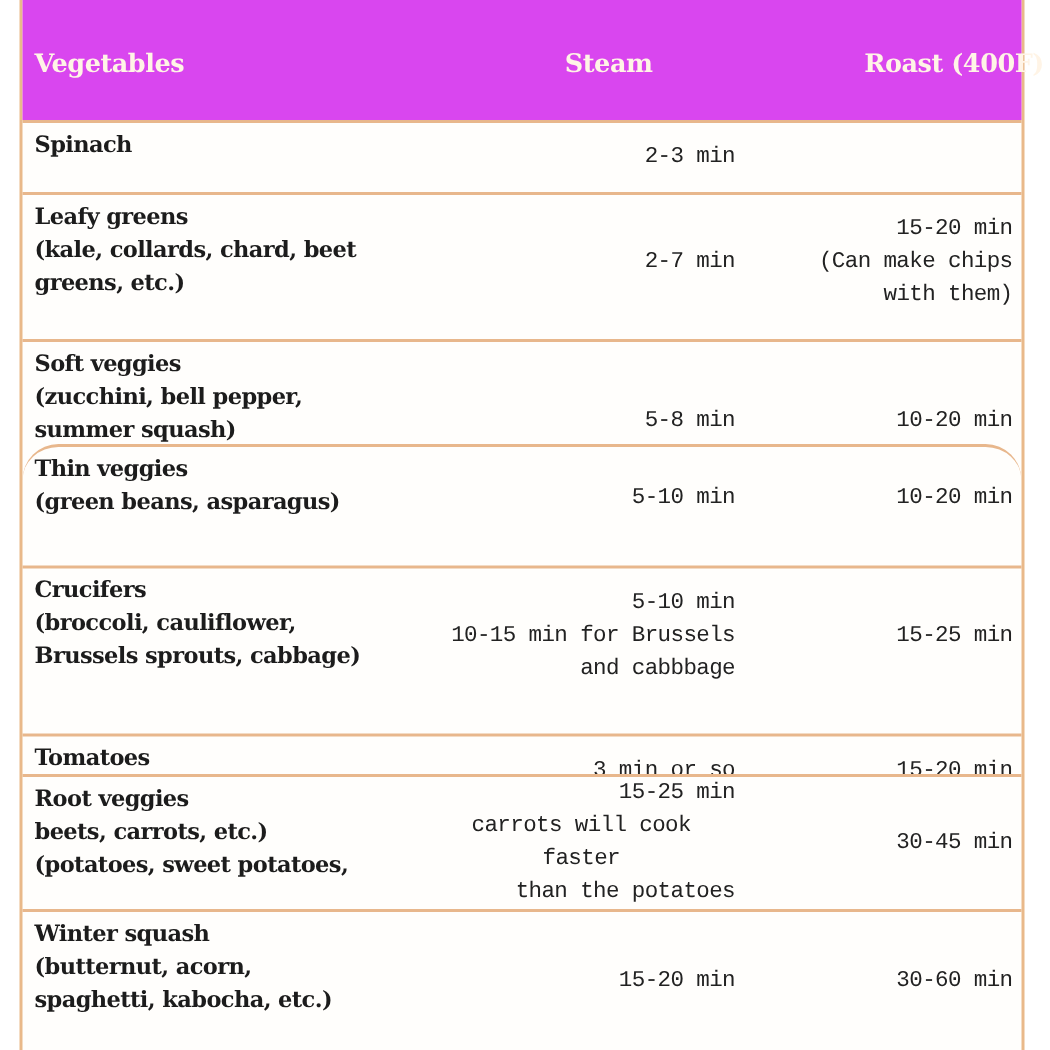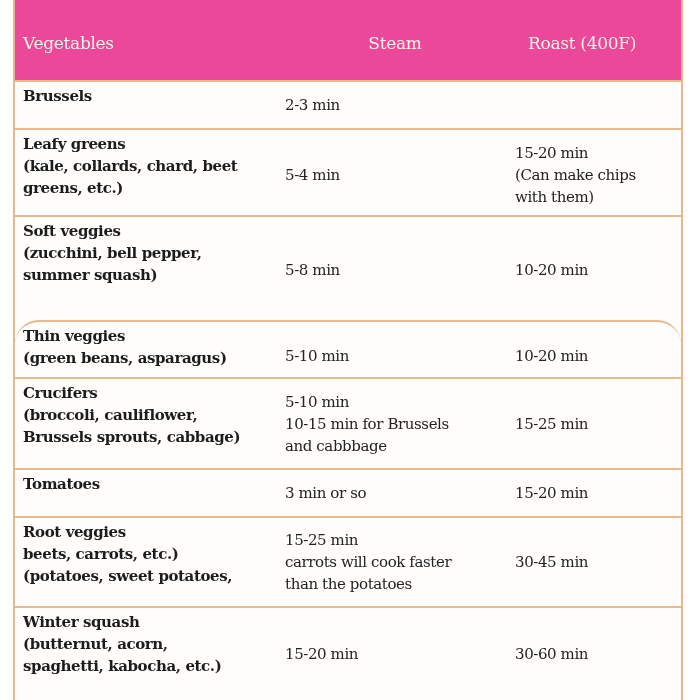--- a/index.html
+++ b/index.html
@@ -23,33 +23,33 @@
       border-left: 2px solid #e9b98a;
       border-right: 2px solid #e9b98a;
       box-sizing: border-box;
       background: #fffefc;
     }
     .header {
       position: absolute;
       left: 0; top: 0;
       width: 100%;
       height: 80px;
-      background: #ec4899;
+      background: #d946ef;
       color: #fff4e6;
-      font-weight: normal;
+      font-weight: bold;
       font-size: 17px;
       letter-spacing: -0.3px;
     }
     .header .cell {
       position: absolute;
       top: 33px;
     }
     .hdr-veg { left: 8px; }
-    .hdr-steam { left: 340px; width: 80px; text-align: center; }
-    .hdr-roast { left: 513px; width: 150px; text-align: left; }
+    .hdr-steam { left: 340px; width: 80px; text-align: right; }
+    .hdr-roast { left: 531px; width: 150px; text-align: right; }
 
     .row {
       position: absolute;
       left: 0;
       width: 100%;
       border-top: 2px solid #e8b78c;
       box-sizing: border-box;
       color: #1c1c1c;
     }
     .row .veg {
@@ -63,82 +63,83 @@
       letter-spacing: -0.4px;
     }
     .row .veg .veg-detail { display: block; }
     .row .steam, .row .roast {
       position: absolute;
       top: 0;
       bottom: 0;
       display: flex;
       flex-direction: column;
       justify-content: center;
-      align-items: flex-start;
+      align-items: flex-end;
       text-align: center;
       font-size: 15px;
       line-height: 22px;
       letter-spacing: -0.4px;
       color: #222;
+      font-family: Liberation Mono, monospace;
     }
     .row .steam { left: 270px; width: 205px; }
     .row .roast { left: 500px; width: 160px; }
     .row .steam span, .row .roast span { display: block; }
   </style>
 </head>
 <body>
 
 <div class="table">
   <div class="header">
     <div class="cell hdr-veg">Vegetables</div>
     <div class="cell hdr-steam">Steam</div>
     <div class="cell hdr-roast">Roast (400F)</div>
   </div>
 
   <div class="row" style="top:80px;height:48px;">
     <div class="veg">
-      <span>Brussels</span>
+      <span>Spinach</span>
     </div>
     <div class="steam">
       <span>2-3 min</span>
     </div>
     <div class="roast"></div>
   </div>
 
   <div class="row" style="top:128px;height:91px;">
     <div class="veg">
       <span>Leafy greens</span>
       <span class="veg-detail">(kale, collards, chard, beet</span>
       <span class="veg-detail">greens, etc.)</span>
     </div>
     <div class="steam">
-      <span>5-4 min</span>
+      <span>2-7 min</span>
     </div>
     <div class="roast">
       <span>15-20 min</span>
       <span>(Can make chips</span>
       <span>with them)</span>
     </div>
   </div>
 
-  <div class="row" style="top:215px;height:107px;">
+  <div class="row" style="top:226px;height:107px;">
     <div class="veg">
       <span>Soft veggies</span>
       <span class="veg-detail">(zucchini, bell pepper,</span>
       <span class="veg-detail">summer squash)</span>
     </div>
     <div class="steam">
       <span>5-8 min</span>
     </div>
     <div class="roast">
       <span>10-20 min</span>
     </div>
   </div>
 
-  <div class="row" style="top:320px;height:69px;border-radius:24px;">
+  <div class="row" style="top:296px;height:69px;border-radius:24px;">
     <div class="veg">
       <span>Thin veggies</span>
       <span class="veg-detail">(green beans, asparagus)</span>
     </div>
     <div class="steam">
       <span>5-10 min</span>
     </div>
     <div class="roast">
       <span>10-20 min</span>
     </div>
@@ -153,21 +154,21 @@
     <div class="steam">
       <span>5-10 min</span>
       <span>10-15 min for Brussels</span>
       <span>and cabbbage</span>
     </div>
     <div class="roast">
       <span>15-25 min</span>
     </div>
   </div>
 
-  <div class="row" style="top:468px;height:48px;padding-left:36px;">
+  <div class="row" style="top:489px;height:48px;padding-left:36px;">
     <div class="veg">
       <span>Tomatoes</span>
     </div>
     <div class="steam">
       <span>3 min or so</span>
     </div>
     <div class="roast">
       <span>15-20 min</span>
     </div>
   </div>

